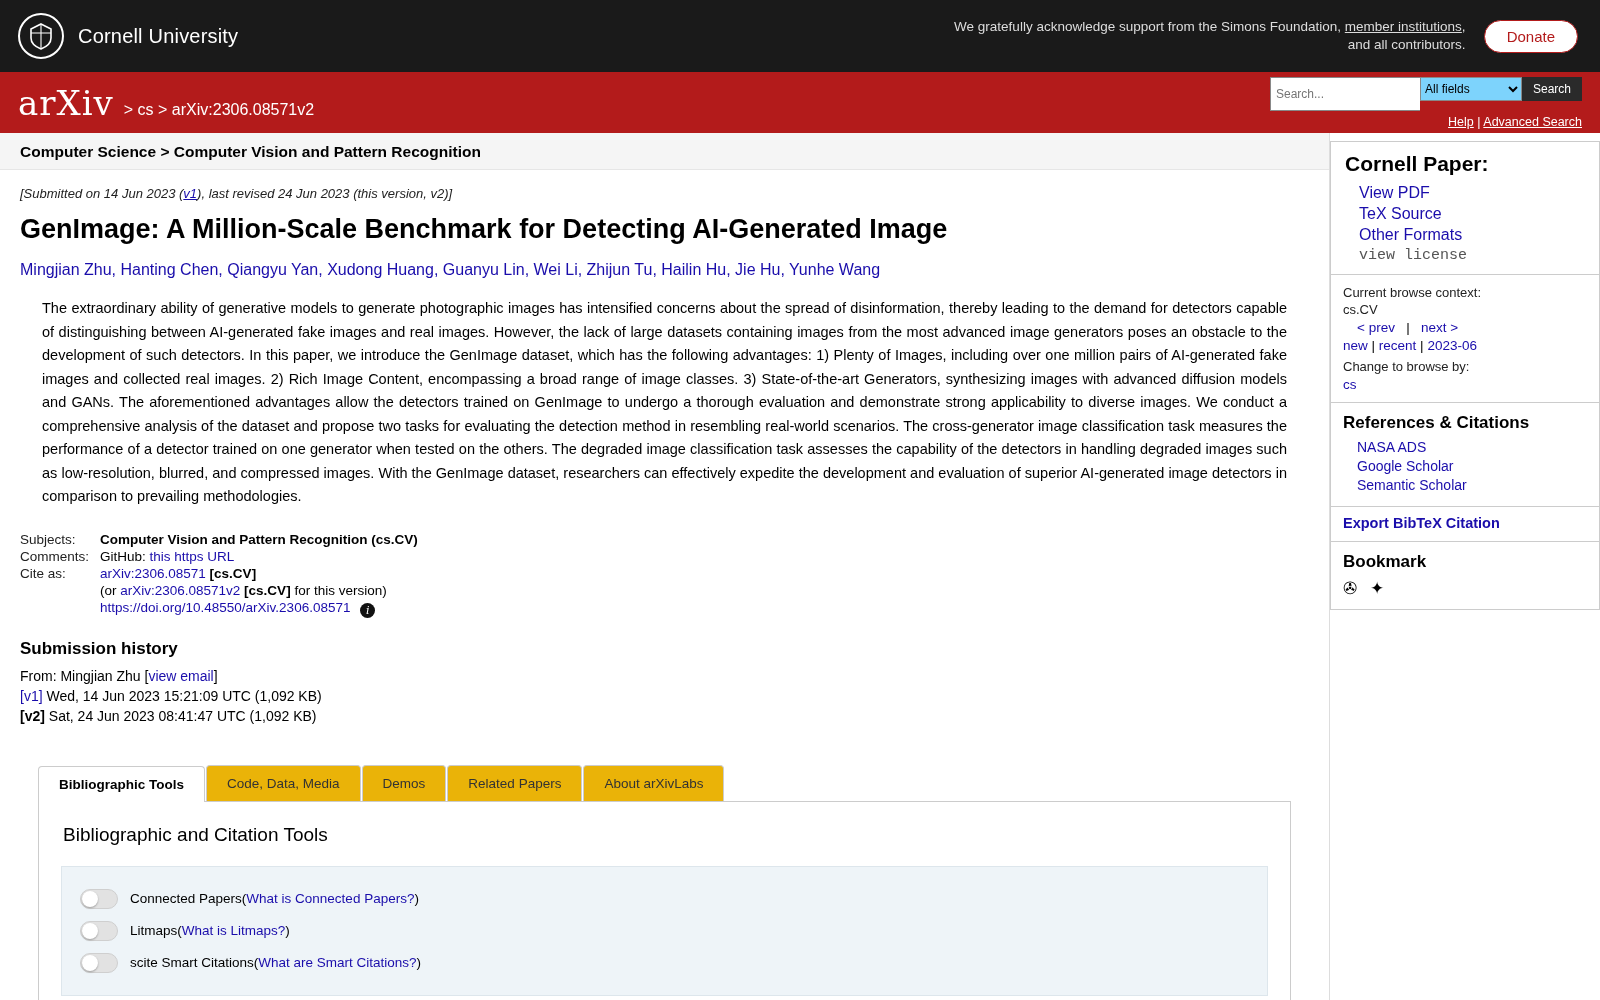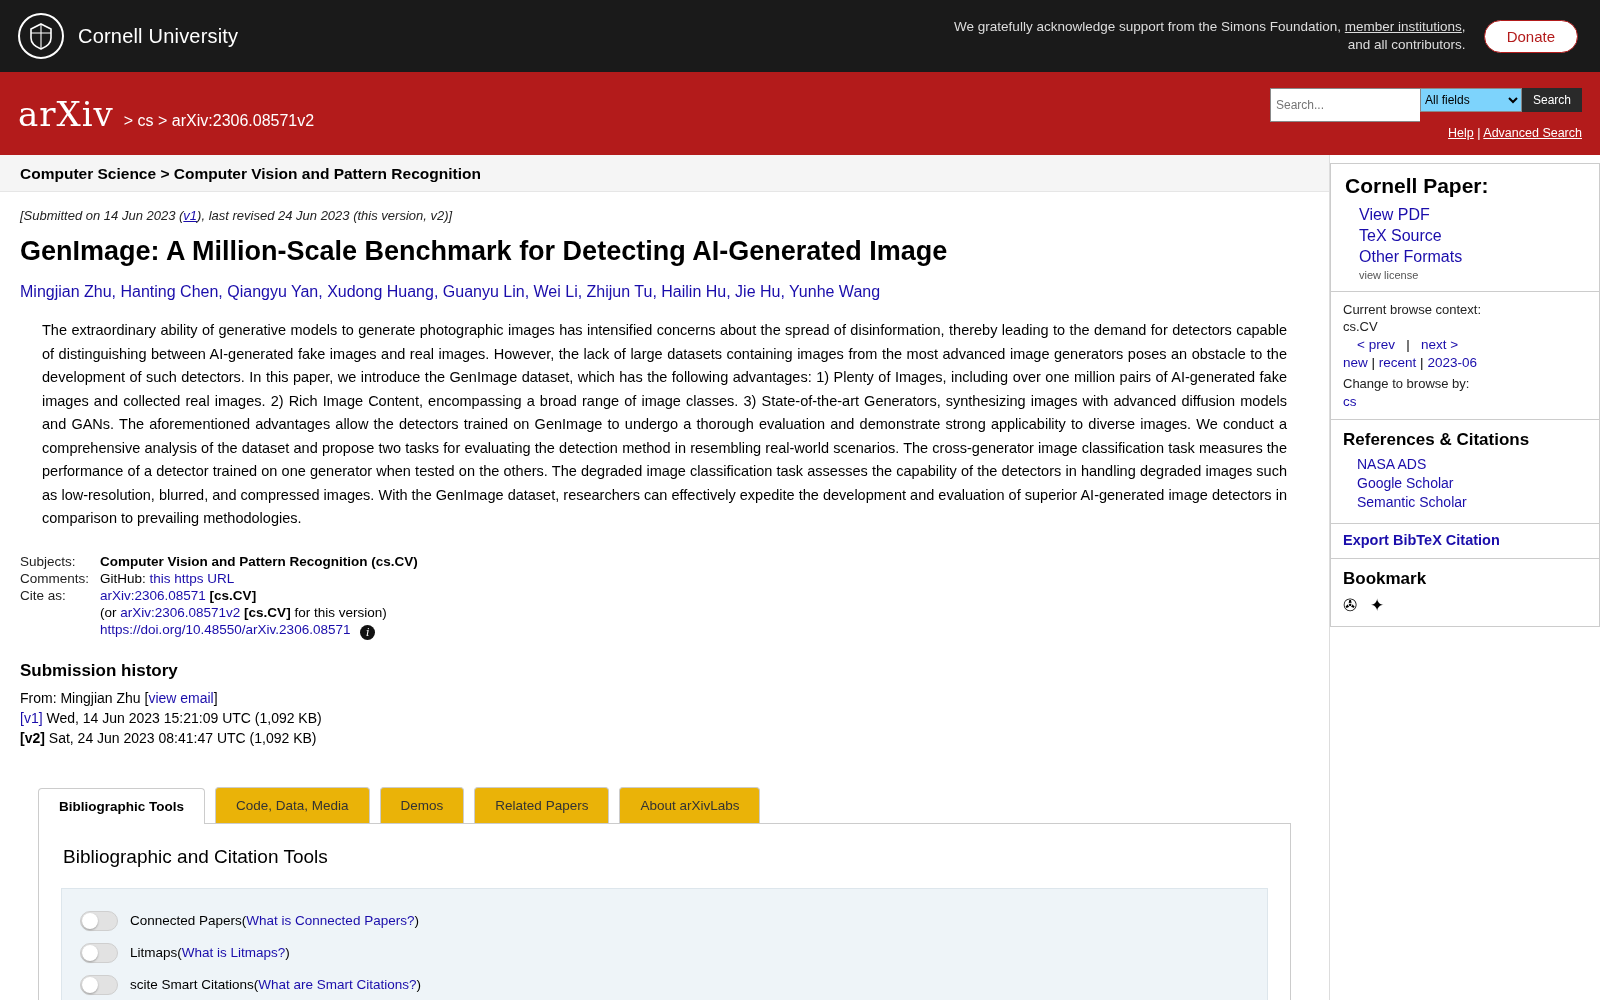--- a/index.html
+++ b/index.html
@@ -44,21 +44,21 @@
     border-radius: 18px;
     padding: 7px 22px;
     font-size: 15px;
     cursor: pointer;
     white-space: nowrap;
   }
 
   
   .arxiv-bar {
     background: #b31b1b;
-    height: 83px;
+    height: 61px;
     display: flex;
     align-items: center;
     justify-content: space-between;
     padding: 0 18px;
     position: relative;
   }
   .arxiv-left { display: flex; align-items: baseline; gap: 10px; }
   .arxiv-logo {
     font-family: "DejaVu Serif", serif;
     font-size: 34px;
@@ -140,21 +140,21 @@
   }
 
   h2.sub-history { font-size: 17px; margin: 0 0 7px 0; }
   .history-line { font-size: 14px; line-height: 1.45; }
   .history-line a { color: #1a0dab; text-decoration: none; }
   .vtag { color: #1a0dab; }
   .vtag-bold { font-weight: bold; }
 
   
   .tabs-wrap { margin: 38px 18px 0 18px; }
-  .tabs { display: flex; align-items: flex-end; gap: 10px; }
+  .tabs { display: flex; align-items: flex-end; gap: 1px; }
   .tab {
     border: 1px solid #ccc;
     border-bottom: none;
     background: #eab308;
     padding: 10px 20px;
     font-size: 13.5px;
     border-radius: 4px 4px 0 0;
     cursor: pointer;
     color: #333;
   }
@@ -203,21 +203,21 @@
     width: 270px;
     padding: 8px 0 0 0;
     font-size: 14px;
   }
   .sb-box { border: 1px solid #ccc; border-top: none; padding: 8px 12px 10px 12px; }
   .sb-box.first { border-top: 1px solid #ccc; padding-top: 10px; }
   .sb-h { font-size: 21px; font-weight: bold; margin: 0 0 8px 2px; }
   .sb-h-small { font-size: 16px; font-weight: bold; margin: 2px 0 6px 0; }
   .sb-link { display: block; color: #1a0dab; text-decoration: none; font-size: 16px; margin: 0 0 3px 16px; }
   .sb-link.small { font-size: 14px; margin-left: 14px; }
-  .view-license { font-size: 11px; color: #555; margin: 2px 0 0 16px; }
+  .view-license { font-size: 15px; color: #555; margin: 2px 0 0 16px; font-family: Liberation Mono, monospace; }
   .sb-text { font-size: 13px; color: #222; margin: 2px 0; }
   .nav-line { font-size: 13.5px; margin: 3px 0 0 14px; }
   .nav-line a { color: #1a0dab; text-decoration: none; }
   .nav-line2 { font-size: 13.5px; margin: 3px 0 0 0; }
   .nav-line2 a { color: #1a0dab; text-decoration: none; }
   .export-line { font-weight: bold; color: #1a0dab; font-size: 14.5px; }
   .bookmark-icons { font-size: 17px; margin-top: 4px; letter-spacing: 4px; }
 </style>
 </head>
 <body>

